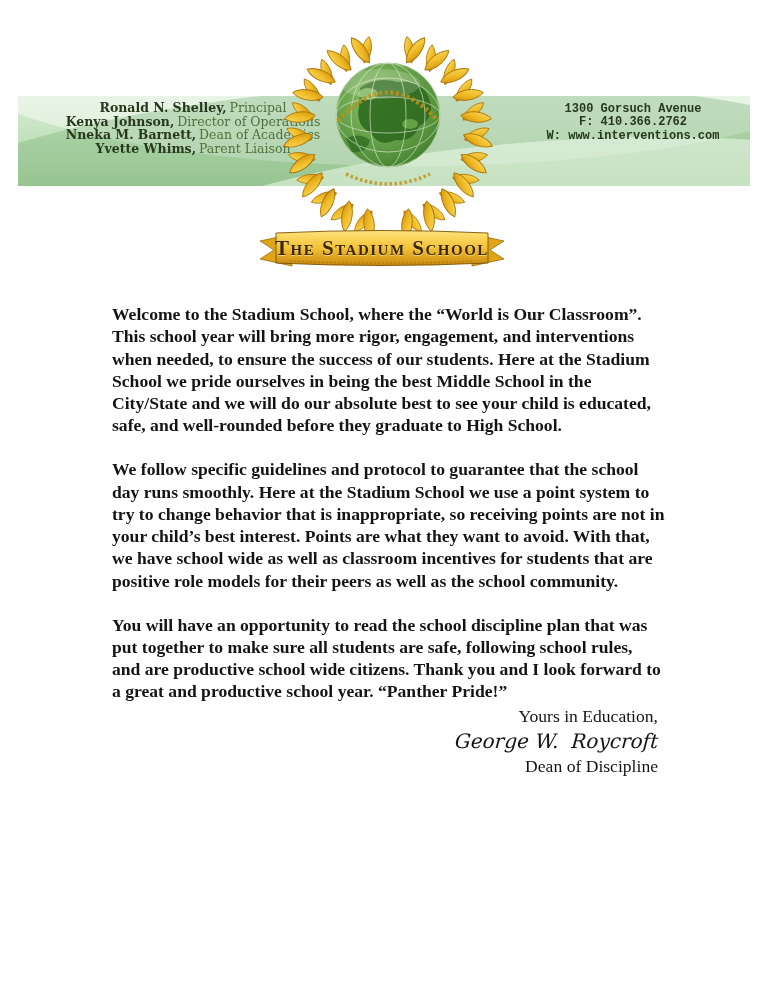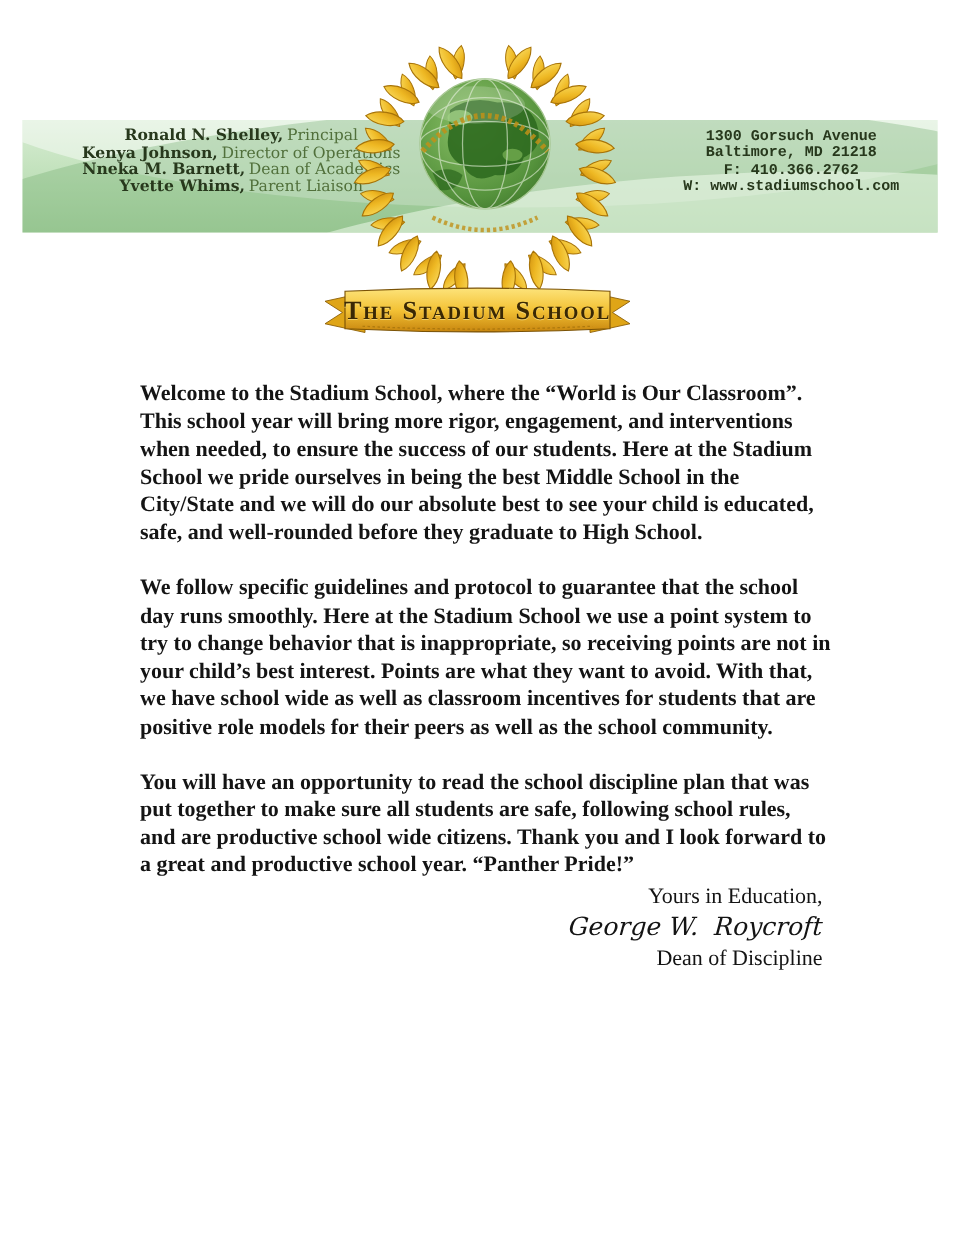--- a/index.html
+++ b/index.html
@@ -55,23 +55,22 @@
 
     <div class="staff">
       <div><b>Ronald N. Shelley,</b><span class="t">Principal</span></div>
       <div><b>Kenya Johnson,</b><span class="t">Director of Operations</span></div>
       <div><b>Nneka M. Barnett,</b><span class="t">Dean of Academics</span></div>
       <div><b>Yvette Whims,</b><span class="t">Parent Liaison</span></div>
     </div>
 
     <div class="contact">
       <div>1300 Gorsuch Avenue</div>
-      <div>Baltimore, MD 21218</div>
       <div>F: 410.366.2762</div>
-      <div>W: www.stadiumschool.com</div>
+      <div>W: www.interventions.com</div>
     </div>
   </div>
 
   <div class="logo-wrap">
     <svg width="224" height="212" viewBox="0 0 224 212">
       <defs>
         <linearGradient id="goldleaf" x1="0" y1="0" x2="1" y2="1">
           <stop offset="0" stop-color="#fadd62"></stop>
           <stop offset="0.55" stop-color="#eeb823"></stop>
           <stop offset="1" stop-color="#cd8c0d"></stop>

